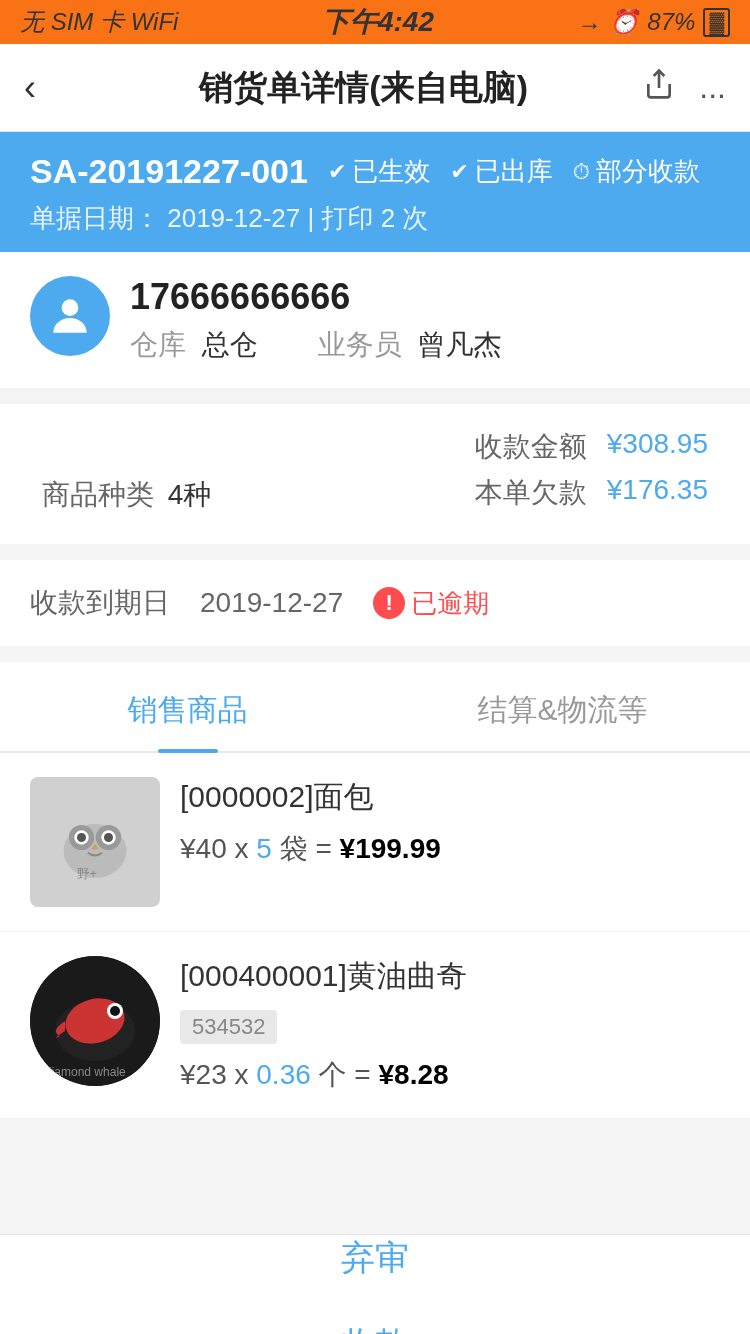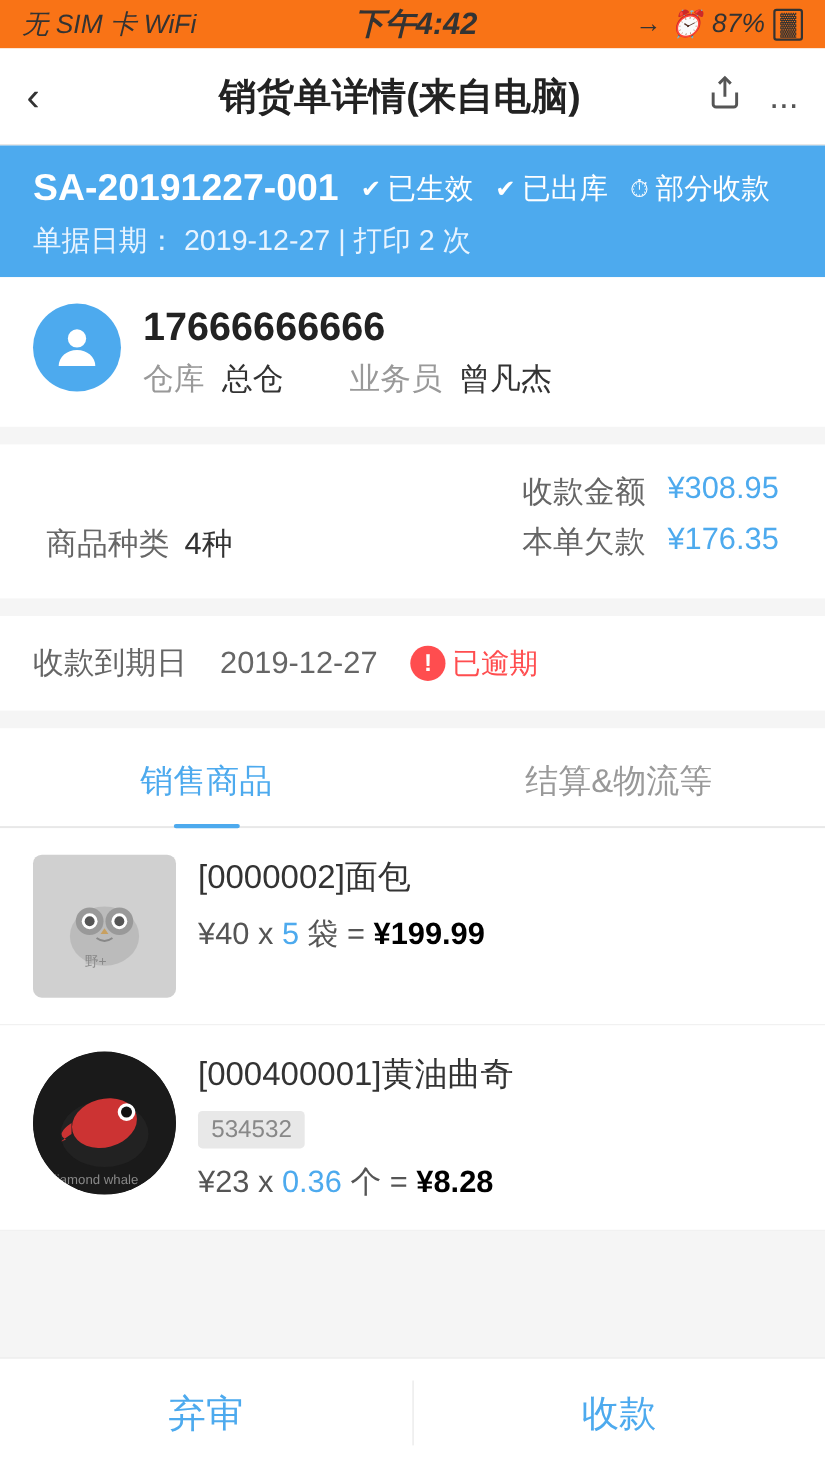--- a/index.html
+++ b/index.html
@@ -239,20 +239,21 @@
     
     .bottom-bar {
       position: fixed;
       bottom: 0;
       left: 0;
       width: 750px;
       height: 100px;
       background: #fff;
       border-top: 1px solid #e5e5e5;
       display: flex;
+      flex-direction: column;
     }
     .bottom-btn {
       flex: 1;
       display: flex;
       align-items: center;
       justify-content: center;
       font-size: 34px;
       cursor: pointer;
     }
     .bottom-btn.cancel { color: #4daaee; }

